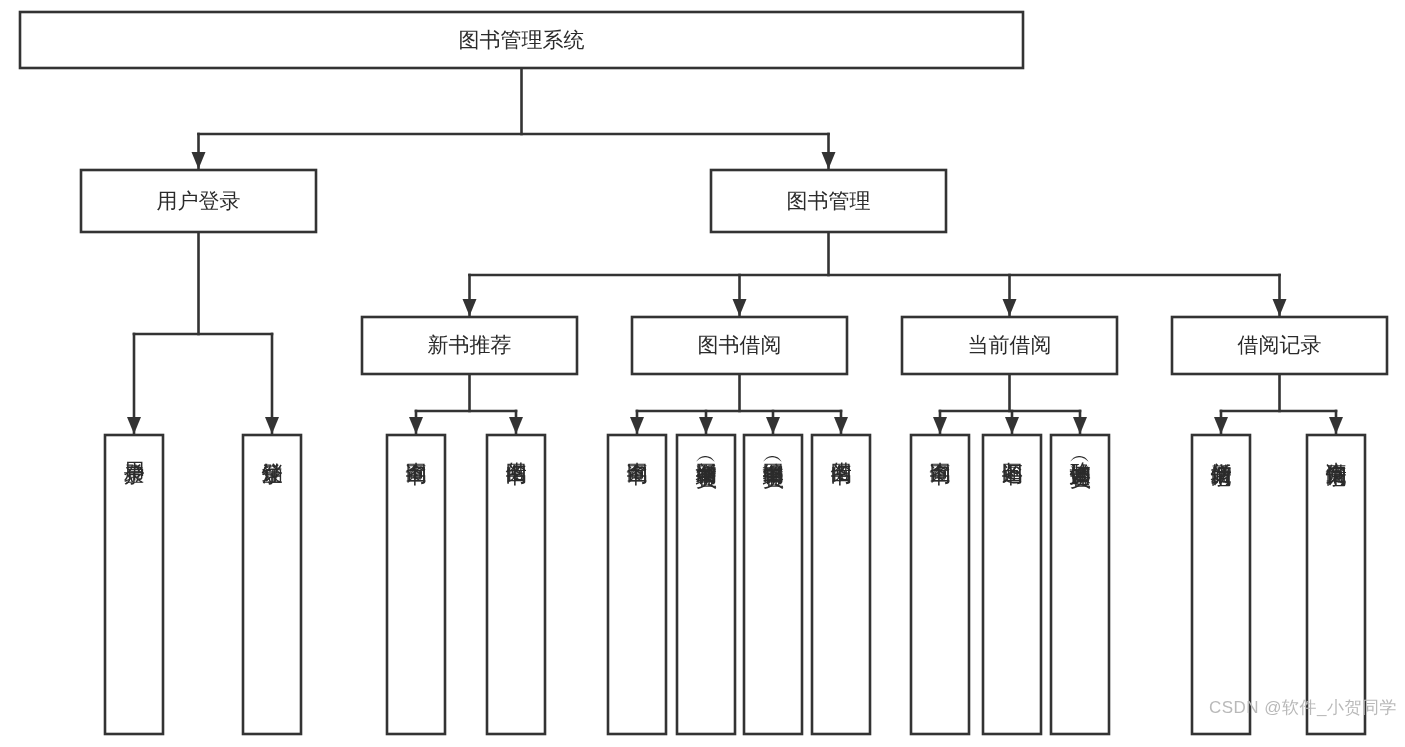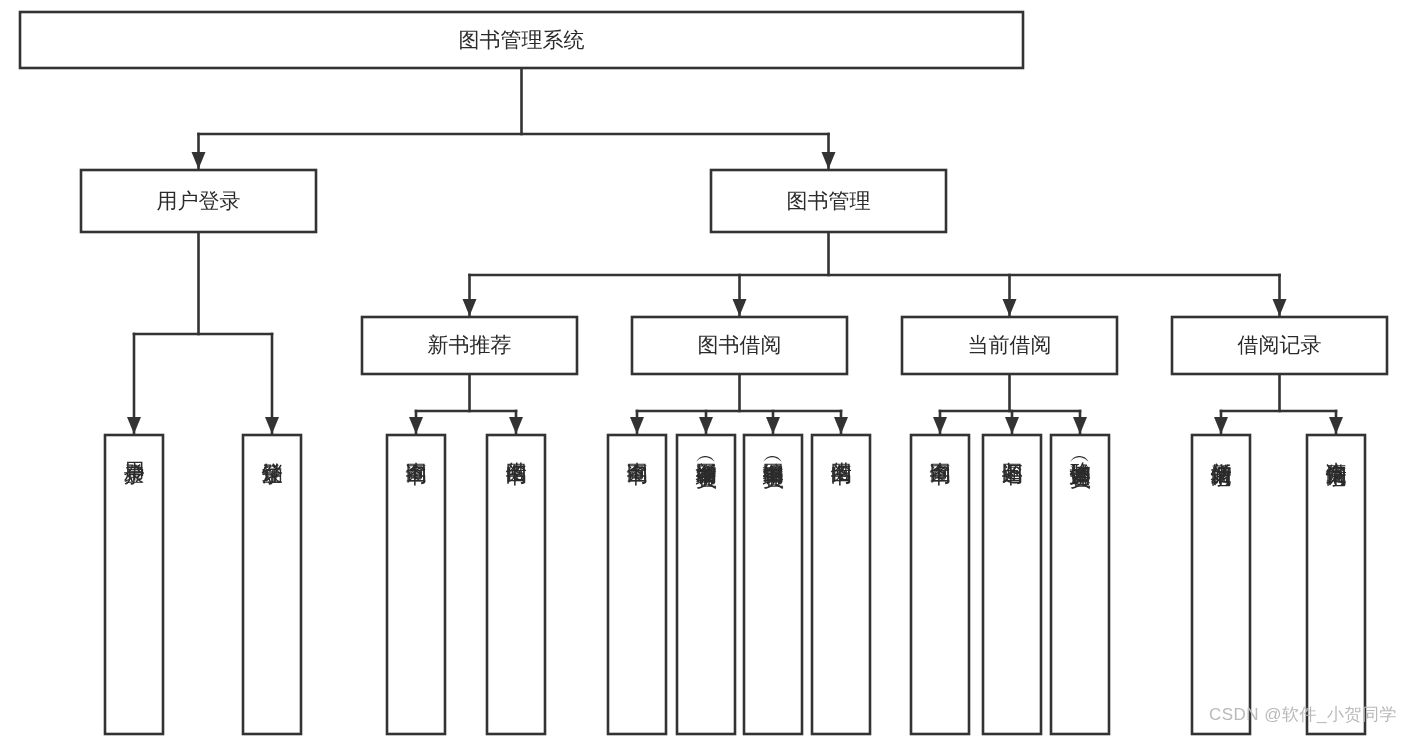--- a/index.html
+++ b/index.html
@@ -60,21 +60,21 @@
     line-height: 1.08;
     color: #2b2b2b;
     writing-mode: vertical-rl;
     text-orientation: upright;
     letter-spacing: 1px;
     white-space: nowrap;
   }
   .watermark {
     position: absolute;
     right: 8px;
-    bottom: 8px;
+    bottom: 15px;
     font-family: "Liberation Sans", "DejaVu Sans", sans-serif;
     font-size: 17px;
     color: #b9b9b9;
     letter-spacing: 0.5px;
     white-space: nowrap;
   }
 </style>
 </head>
 <body>
 

